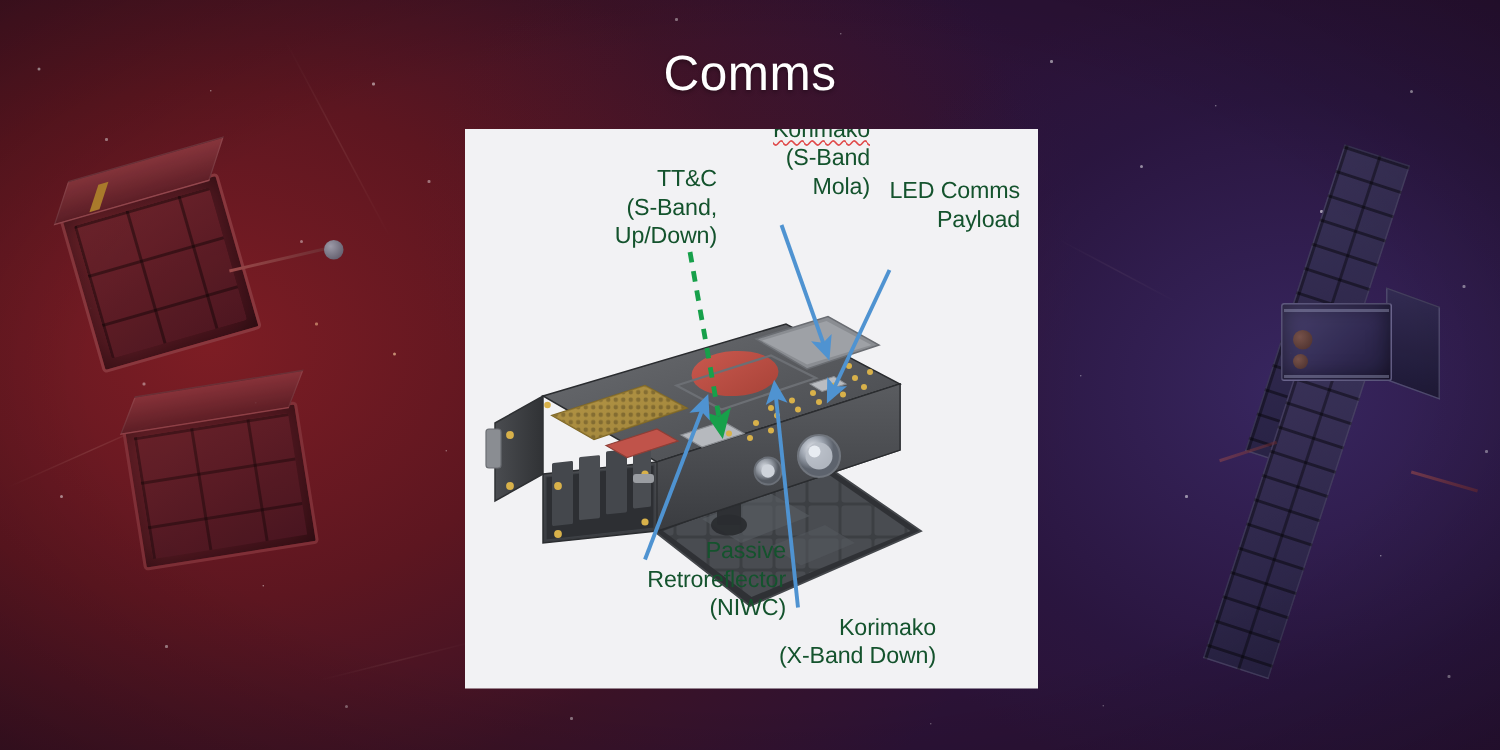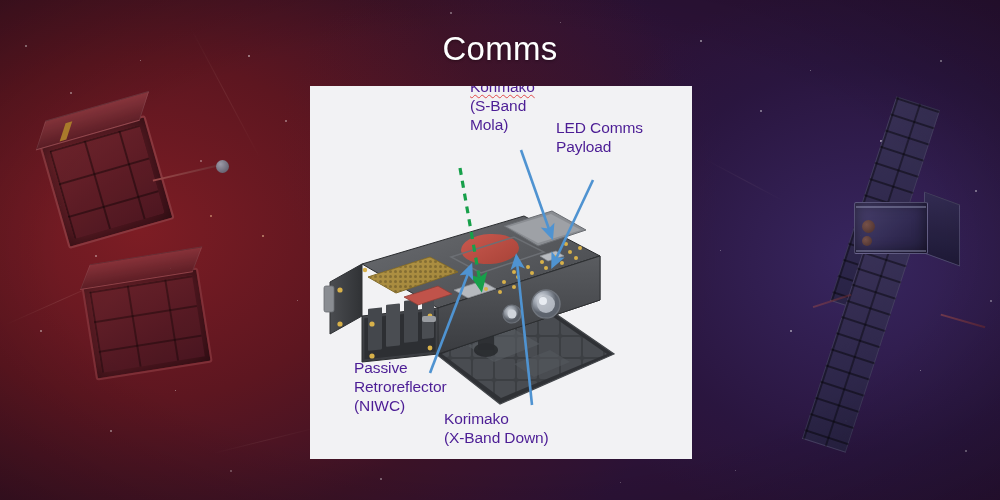--- a/index.html
+++ b/index.html
@@ -102,22 +102,22 @@
     color:#ffffff; font-size:33px; font-weight:400; letter-spacing:.3px;
     text-shadow:0 1px 3px rgba(0,0,0,.35);
   }
 
   
   #panel {
     position:absolute; left:310px; top:86px; width:382px; height:373px;
     background:#f2f2f4; overflow:hidden;
   }
   .lbl {
-    position:absolute; color:#4c1d95; font-size:15.5px; line-height:19px;
-    text-align:left; white-space:pre-line; letter-spacing:-.1px;
+    position:absolute; color:#14532d; font-size:15.5px; line-height:19px;
+    text-align:right; white-space:pre-line; letter-spacing:-.1px;
   }
   .spell {
     text-decoration:underline; text-decoration-color:#e04a4a;
     text-decoration-style:wavy; text-decoration-thickness:1px;
     text-underline-offset:2px;
   }
   #svg-layer { position:absolute; left:0; top:0; width:382px; height:373px; }
   #sat-main { position:absolute; left:8px; top:118px; width:300px; height:215px; }
 </style>
 </head>
@@ -349,20 +349,23 @@
 
     <path d="M211,64 L240,146" stroke="#4f93d1" stroke-width="2.6" fill="none" marker-end="url(#arrBlue)"></path>
 
     <path d="M283,94 L245,175" stroke="#4f93d1" stroke-width="2.6" fill="none" marker-end="url(#arrBlue)"></path>
 
     <path d="M120,287 L159,185" stroke="#4f93d1" stroke-width="2.6" fill="none" marker-end="url(#arrBlue)"></path>
 
     <path d="M222,319 L207,176" stroke="#4f93d1" stroke-width="2.6" fill="none" marker-end="url(#arrBlue)"></path>
   </svg>
 
+  <div class="lbl" style="left:28px;top:24px;width:140px;">TT&amp;C
+(S-Band,
+Up/Down)</div>
 
   <div class="lbl" style="left:160px;top:-9px;width:110px;"><span class="spell">Korimako</span></div>
 
   <div class="lbl" style="left:160px;top:10px;width:110px;">(S-Band
 Mola)</div>
 
   <div class="lbl" style="left:44px;top:272px;width:170px;">Passive
 Retroreflector
 (NIWC)</div>
 

